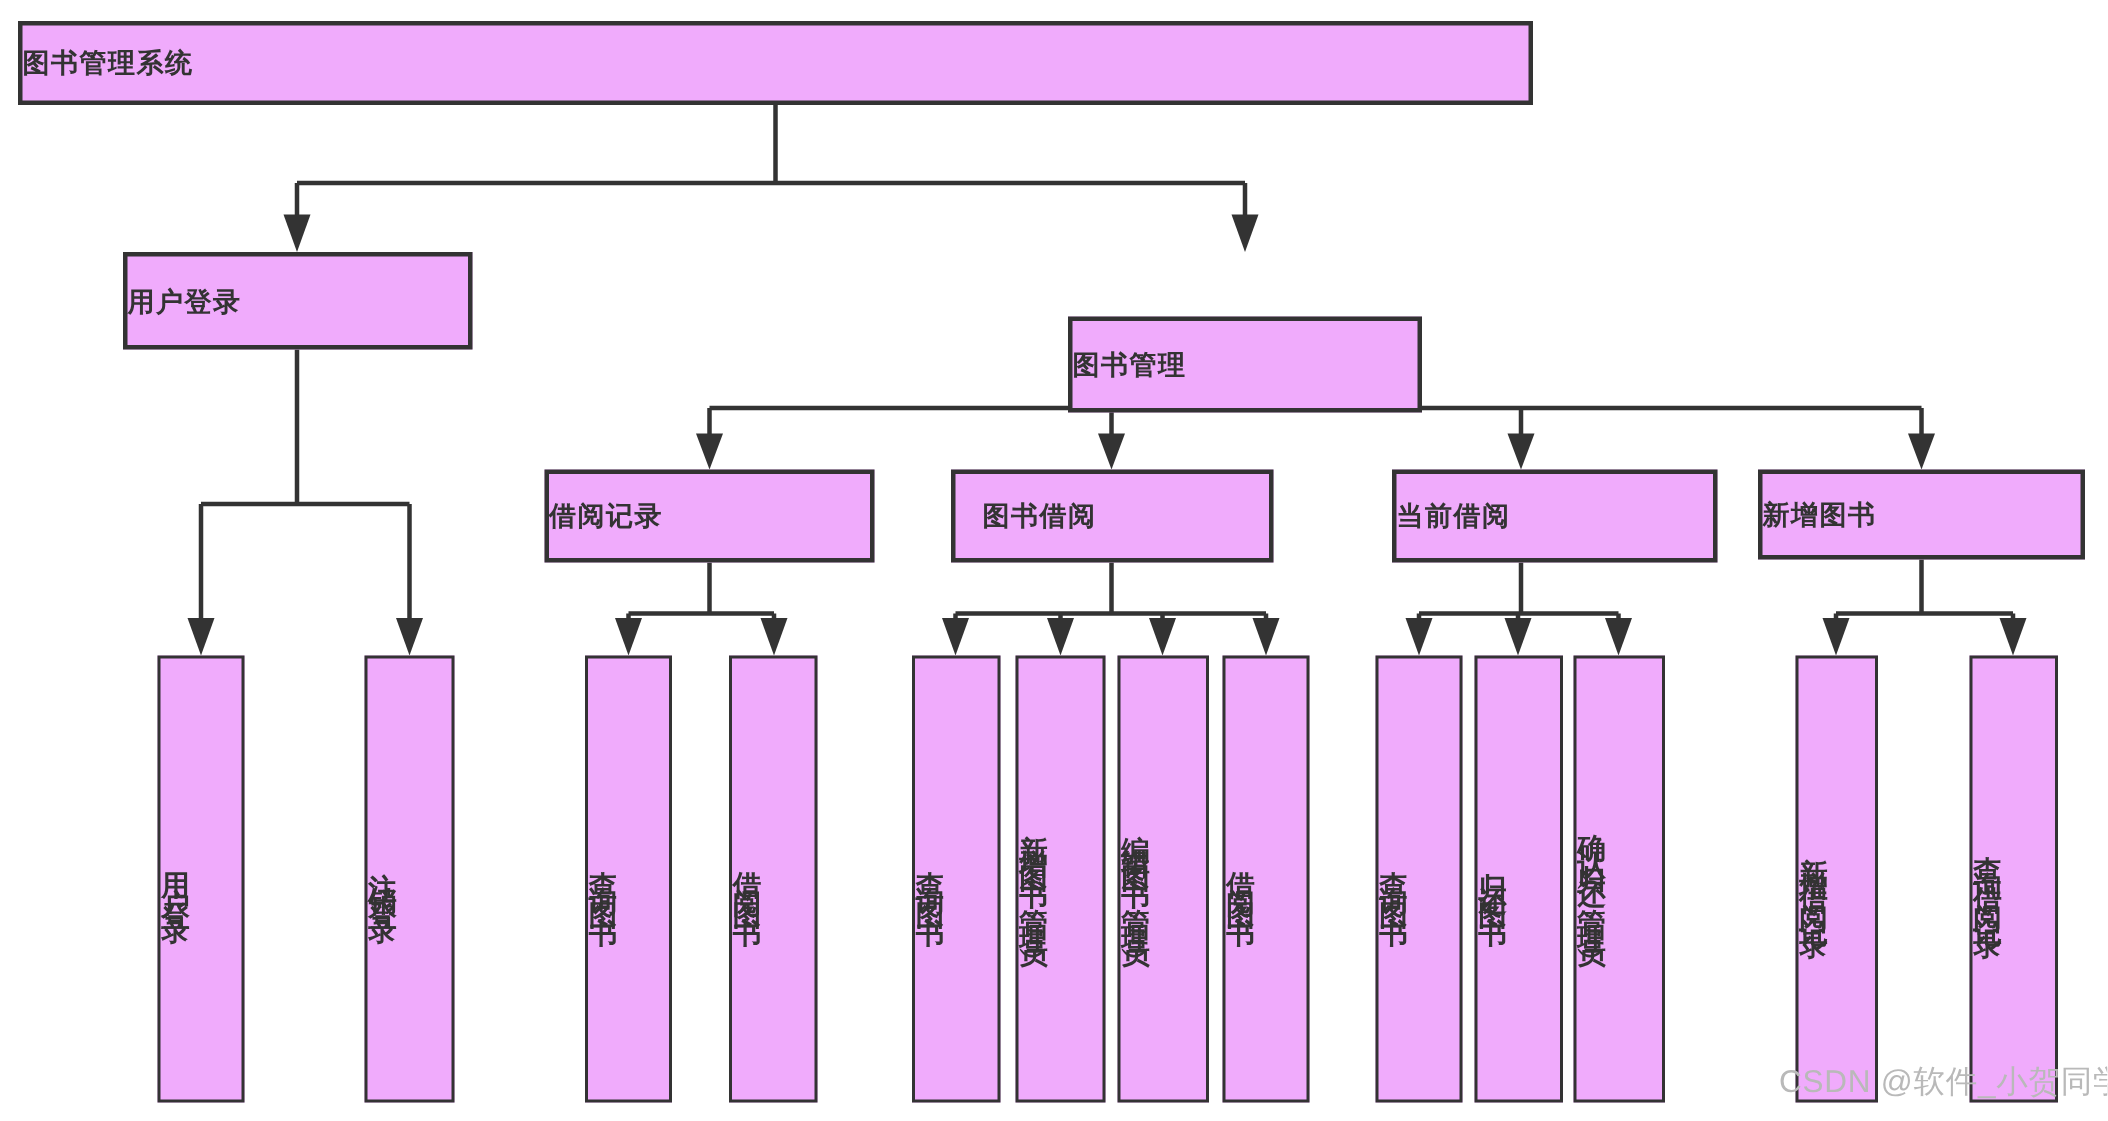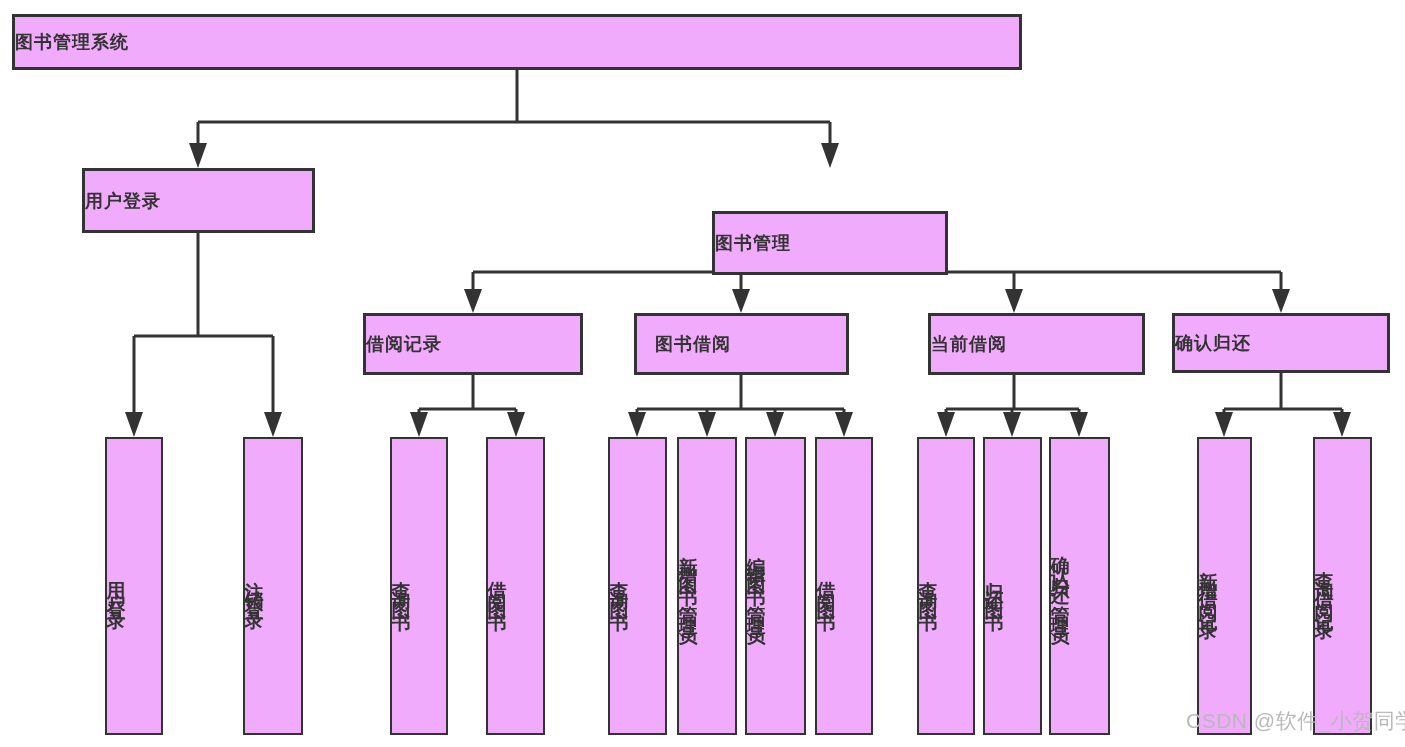--- a/index.html
+++ b/index.html
@@ -88,21 +88,21 @@
   <div class="box hbox" style="left:363px; top:313px; width:220px; height:62px;">
     <span>借阅记录</span>
   </div>
   <div class="box hbox" style="left:634px; top:313px; width:215px; height:62px;padding-left:18px;">
     <span>图书借阅</span>
   </div>
   <div class="box hbox" style="left:906px; top:313px; width:217px; height:62px;margin-left:22px;">
     <span>当前借阅</span>
   </div>
   <div class="box hbox" style="left:1172px; top:313px; width:218px; height:60px;">
-    <span>确认归还</span>
+    <span>新增图书</span>
   </div>
 
   <div class="box vbox leaf" style="left:105px; top:437px; width:58px; height:298px;">
     <span>用户登录</span>
   </div>
   <div class="box vbox leaf" style="left:243px; top:437px; width:60px; height:298px;">
     <span>注销登录</span>
   </div>
 
   <div class="box vbox leaf" style="left:390px; top:437px; width:58px; height:298px;">

